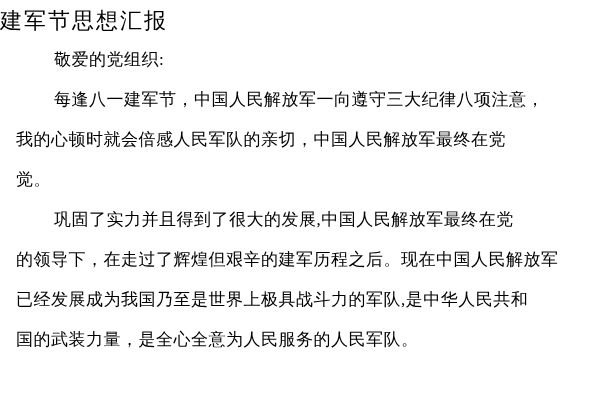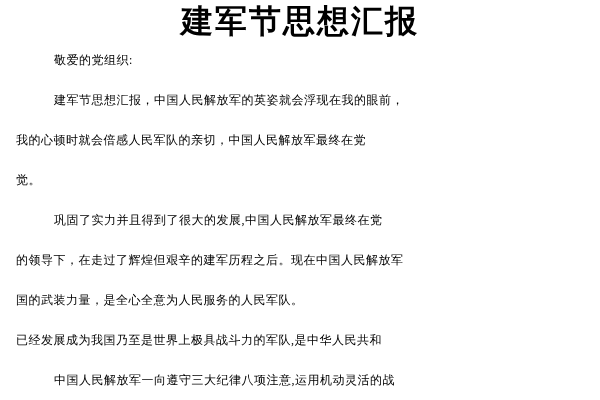--- a/index.html
+++ b/index.html
@@ -17,53 +17,52 @@
   .page {
     position: relative;
     width: 600px;
     height: 400px;
     background: #ffffff;
   }
   .doc-title {
     margin: 0;
     height: 40px;
     line-height: 42px;
-    text-align: center;
-    font-size: 32px;
-    font-weight: 700;
+    text-align: left;
+    font-size: 22px;
+    font-weight: 400;
     letter-spacing: 2px;
     color: #000000;
   }
   .doc-body {
     position: absolute;
     top: 40px;
     left: 16px;
     right: 10px;
   }
   .text-line {
     height: 40px;
     line-height: 40px;
-    font-size: 12px;
+    font-size: 17px;
     letter-spacing: 0.5px;
     white-space: nowrap;
     color: #000000;
   }
   .text-line.indent {
     padding-left: 38px;
   }
 </style>
 </head>
 <body>
 
 <div class="page">
   <h1 class="doc-title">建军节思想汇报</h1>
   <div class="doc-body">
       <div class="text-line indent">敬爱的党组织:</div>
-      <div class="text-line indent">建军节思想汇报，中国人民解放军的英姿就会浮现在我的眼前，</div>
+      <div class="text-line indent">每逢八一建军节，中国人民解放军一向遵守三大纪律八项注意，</div>
       <div class="text-line">我的心顿时就会倍感人民军队的亲切，中国人民解放军最终在党</div>
       <div class="text-line">觉。</div>
       <div class="text-line indent">巩固了实力并且得到了很大的发展,中国人民解放军最终在党</div>
       <div class="text-line">的领导下，在走过了辉煌但艰辛的建军历程之后。现在中国人民解放军</div>
+      <div class="text-line">已经发展成为我国乃至是世界上极具战斗力的军队,是中华人民共和</div>
       <div class="text-line">国的武装力量，是全心全意为人民服务的人民军队。</div>
-      <div class="text-line">已经发展成为我国乃至是世界上极具战斗力的军队,是中华人民共和</div>
-      <div class="text-line indent">中国人民解放军一向遵守三大纪律八项注意,运用机动灵活的战</div>
     </div>
 </div>
 
 </body></html>

